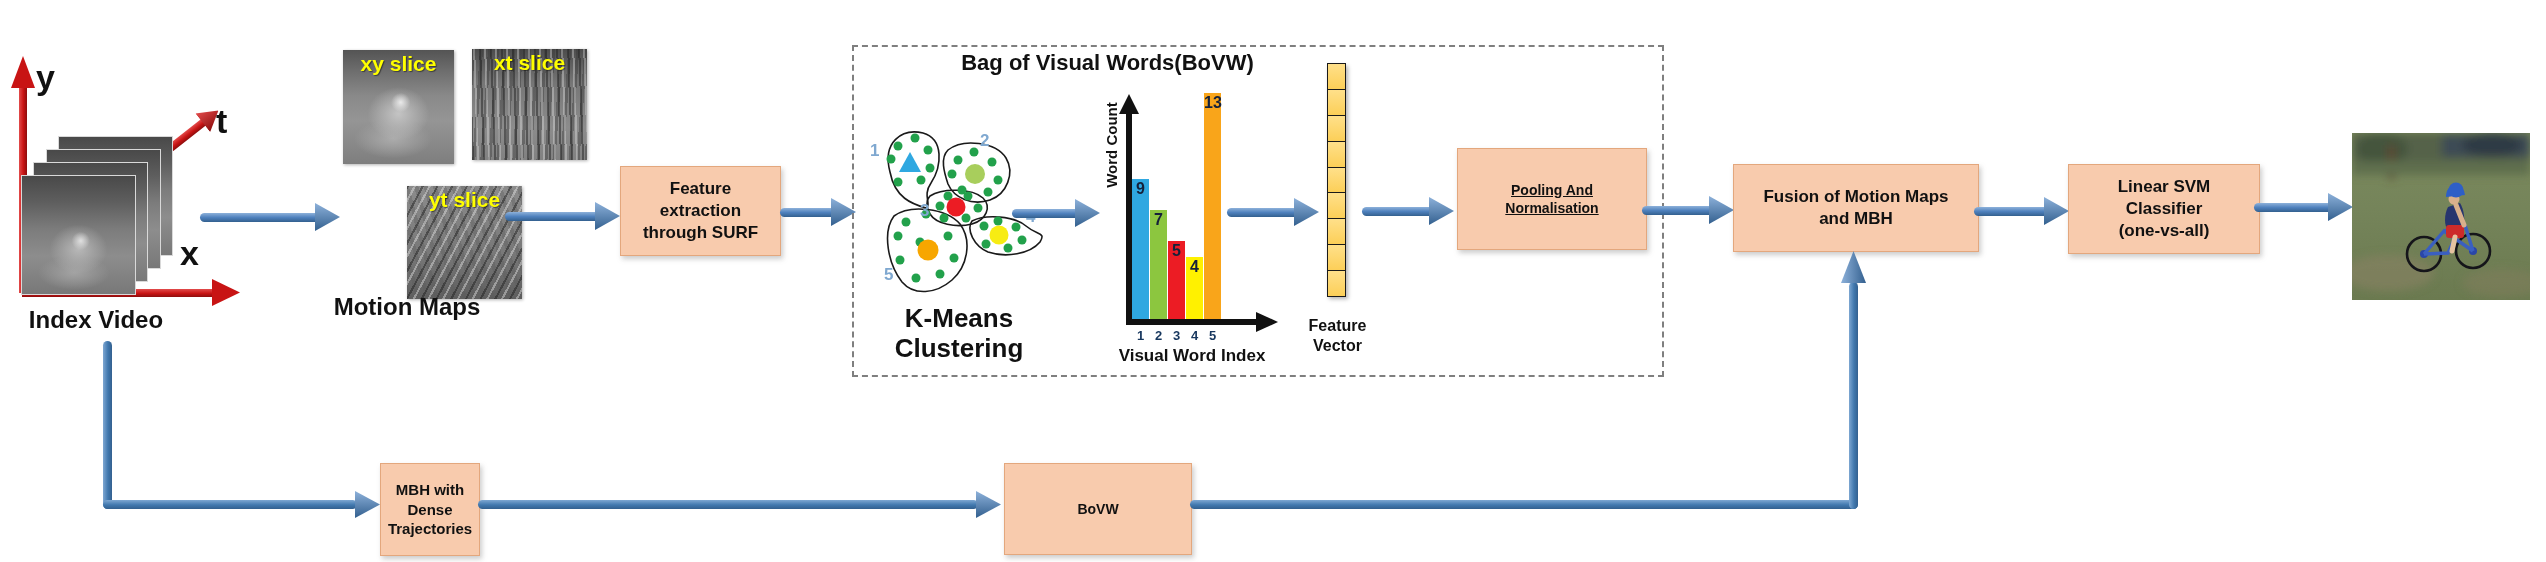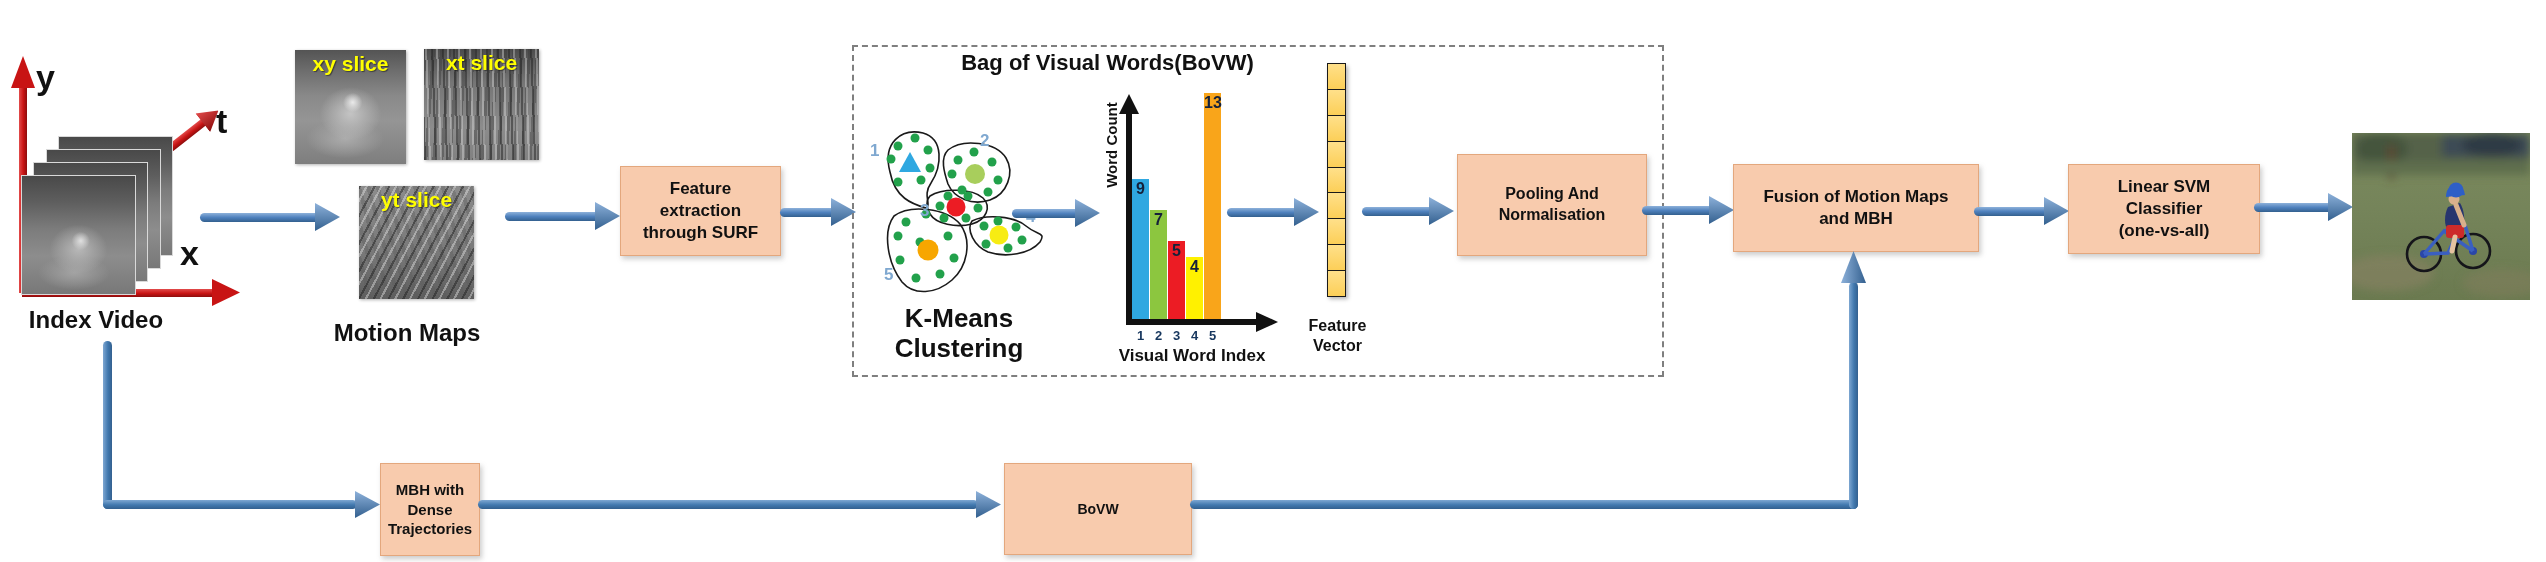--- a/index.html
+++ b/index.html
@@ -34,21 +34,21 @@
   .redheadUp{position:absolute;background:#c81414;clip-path:polygon(50% 0,100% 100%,0 100%);}
   .redheadR{position:absolute;background:#c81414;clip-path:polygon(0 0,100% 50%,0 100%);}
   .axis-label{position:absolute;font-weight:bold;font-size:34px;color:#111;}
   
   .frame{position:absolute;width:113px;height:118px;border:1px solid #d9d9d9;
      background:
        radial-gradient(circle 14px at 52% 55%, #e0e0e0, transparent 65%),
        radial-gradient(ellipse 40px 34px at 50% 62%, #b8b8b8, transparent 72%),
        radial-gradient(ellipse 46px 22px at 46% 82%, #a3a3a3, transparent 78%),
        linear-gradient(180deg,#494949 0%,#5e5e5e 22%,#7c7c7c 45%,#8d8d8d 68%,#787878 100%);}
-  .slice{position:absolute;box-shadow:1px 1px 3px rgba(0,0,0,.3);}
+  .slice{position:absolute;box-shadow:1px 1px 3px rgba(0,0,0,.3);margin-left:48px;}
   .slice .slice-label{position:absolute;top:2px;left:0;right:0;text-align:center;
      color:#ffff00;font-weight:bold;font-size:21px;text-shadow:1px 1px 1px rgba(0,0,0,.45);}
   .tex-xy{background:
        radial-gradient(circle 16px at 52% 46%, #eaeaea, transparent 60%),
        radial-gradient(ellipse 44px 38px at 50% 56%, #c4c4c4, transparent 70%),
        radial-gradient(ellipse 52px 26px at 45% 78%, #ababab, transparent 75%),
        linear-gradient(180deg,#545454 0%,#6d6d6d 18%,#898989 40%,#959595 62%,#7e7e7e 100%);}
   .tex-xt{background:
        repeating-linear-gradient(88deg, rgba(35,35,35,.5) 0 2px, transparent 2px 5px,
            rgba(235,235,235,.35) 5px 7px, transparent 7px 11px),
@@ -116,21 +116,21 @@
 
   <div class="slice tex-xy" style="left:295px;top:50px;width:111px;height:114px;">
     <span class="slice-label">xy slice</span>
   </div>
   <div class="slice tex-xt" style="left:424px;top:49px;width:115px;height:111px;">
     <span class="slice-label">xt slice</span>
   </div>
   <div class="slice tex-yt" style="left:359px;top:186px;width:115px;height:113px;">
     <span class="slice-label">yt slice</span>
   </div>
-  <div class="biglabel" style="left:318px;top:319px;width:178px;text-align:center;">Motion Maps</div>
+  <div class="biglabel" style="left:318px;top:293px;width:178px;text-align:center;">Motion Maps</div>
 
   <div class="arrow" style="left:505px;top:202px;width:115px;height:28px;">
     <div class="shaft"></div>
       <div class="head"></div>
   </div>
 
   <div class="pbox" style="left:620px;top:166px;width:159px;height:88px;font-size:17px;">Feature
 extraction
 through SURF</div>
 
@@ -257,21 +257,21 @@
       <div class="vcell"></div>
     </div>
   <div class="smalllabel" style="left:1295px;top:316px;width:85px;">Feature
 Vector</div>
 
   <div class="arrow" style="left:1362px;top:197px;width:92px;height:28px;">
     <div class="shaft"></div>
       <div class="head"></div>
   </div>
 
-  <div class="pbox" style="left:1457px;top:154px;width:188px;height:100px;font-size:16px;">Pooling And
+  <div class="pbox" style="left:1457px;top:148px;width:188px;height:100px;font-size:14px;text-decoration:underline;">Pooling And
 Normalisation</div>
 
   <div class="arrow" style="left:1642px;top:196px;width:92px;height:28px;">
     <div class="shaft"></div>
       <div class="head"></div>
   </div>
 
   <div class="pbox" style="left:1733px;top:164px;width:244px;height:86px;font-size:17px;">Fusion of Motion Maps
 and MBH</div>
 

